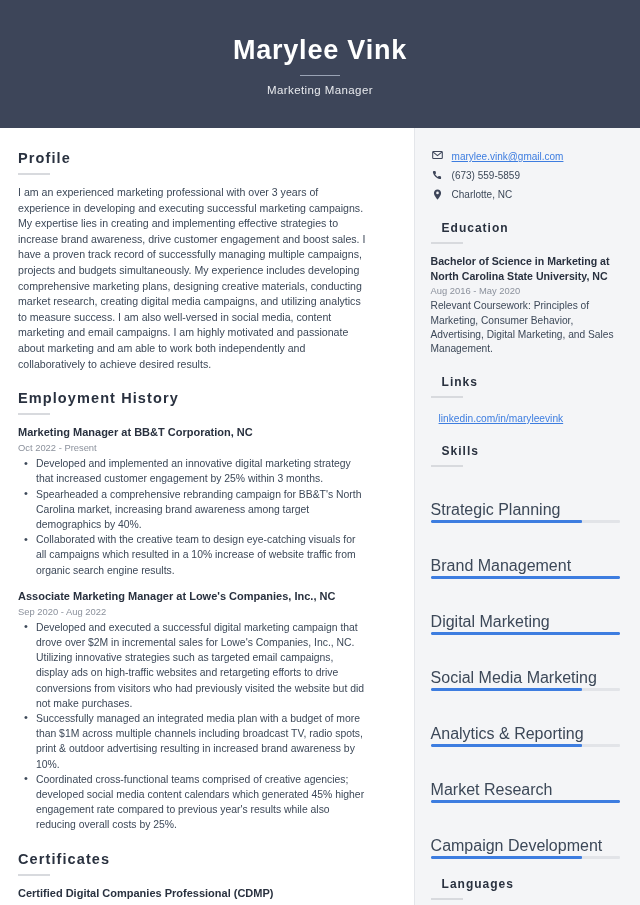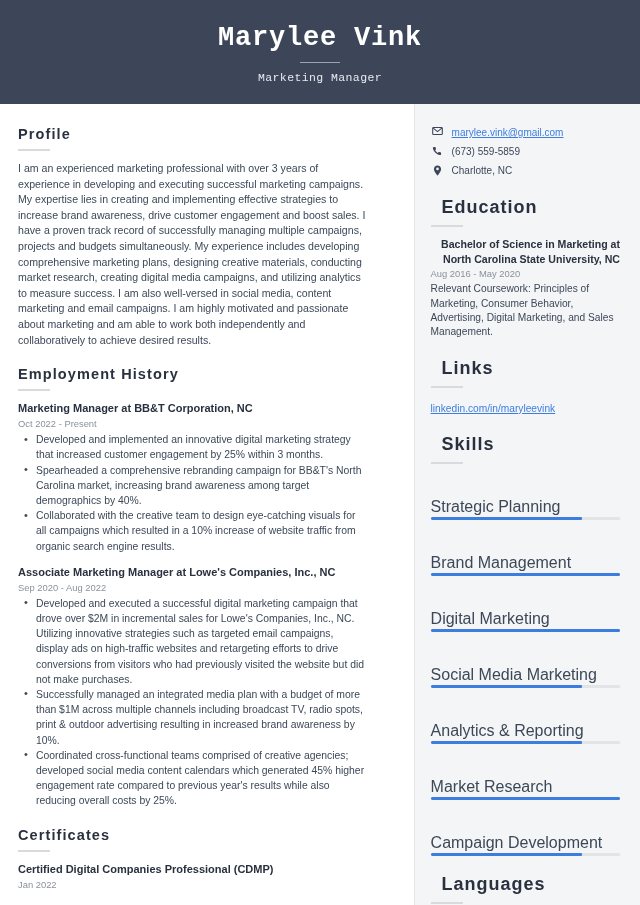--- a/index.html
+++ b/index.html
@@ -16,29 +16,28 @@
   .page {
     position: relative;
     width: 640px;
     height: 905px;
     overflow: hidden;
     background: #ffffff;
   }
 
   
   .header {
-    height: 104px;
+    height: 128px;
     background: #3d4559;
     color: #ffffff;
     display: flex;
     flex-direction: column;
     align-items: center;
     justify-content: center;
     padding-top: 4px;
-    font-family: Liberation Mono, monospace;
   }
   .header-name {
     font-size: 27px;
     font-weight: bold;
     letter-spacing: 0.8px;
     line-height: 1.1;
     color: #ffffff;
   }
   .header-rule {
     width: 40px;
@@ -72,21 +71,21 @@
   }
 
   
   .sec-title {
     font-size: 14.5px;
     font-weight: bold;
     letter-spacing: 1.1px;
     color: #29313f;
   }
   .sec-title.small {
-    font-size: 18px;
+    font-size: 12px;
     letter-spacing: 1px;
     padding-left: 11px;
   }
   .sec-rule {
     width: 32px;
     height: 2px;
     background: #d8dade;
     margin: 7px 0 10px 0;
   }
 
@@ -173,38 +172,38 @@
     text-decoration: underline;
     word-break: break-all;
   }
 
   
   .edu-title {
     font-size: 10.6px;
     font-weight: bold;
     color: #29313f;
     line-height: 14.6px;
-    text-align: right;
   }
   .edu-date {
     font-size: 9.4px;
     color: #8b919c;
     margin: 2px 0 3px 0;
   }
   .edu-desc {
     font-size: 10.2px;
     line-height: 14.4px;
     color: #3c4858;
   }
 
   .side-link {
     font-size: 10.2px;
     color: #3d7de0;
     text-decoration: underline;
     word-break: break-all;
+    margin-left: 8px;
   }
 
   
   .bar-item { margin-bottom: 9px; }
   .bar-label {
     font-size: 16px;
     color: #3c4858;
     margin-bottom: 4px;
     line-height: 13px;
     margin-top: 36px;

